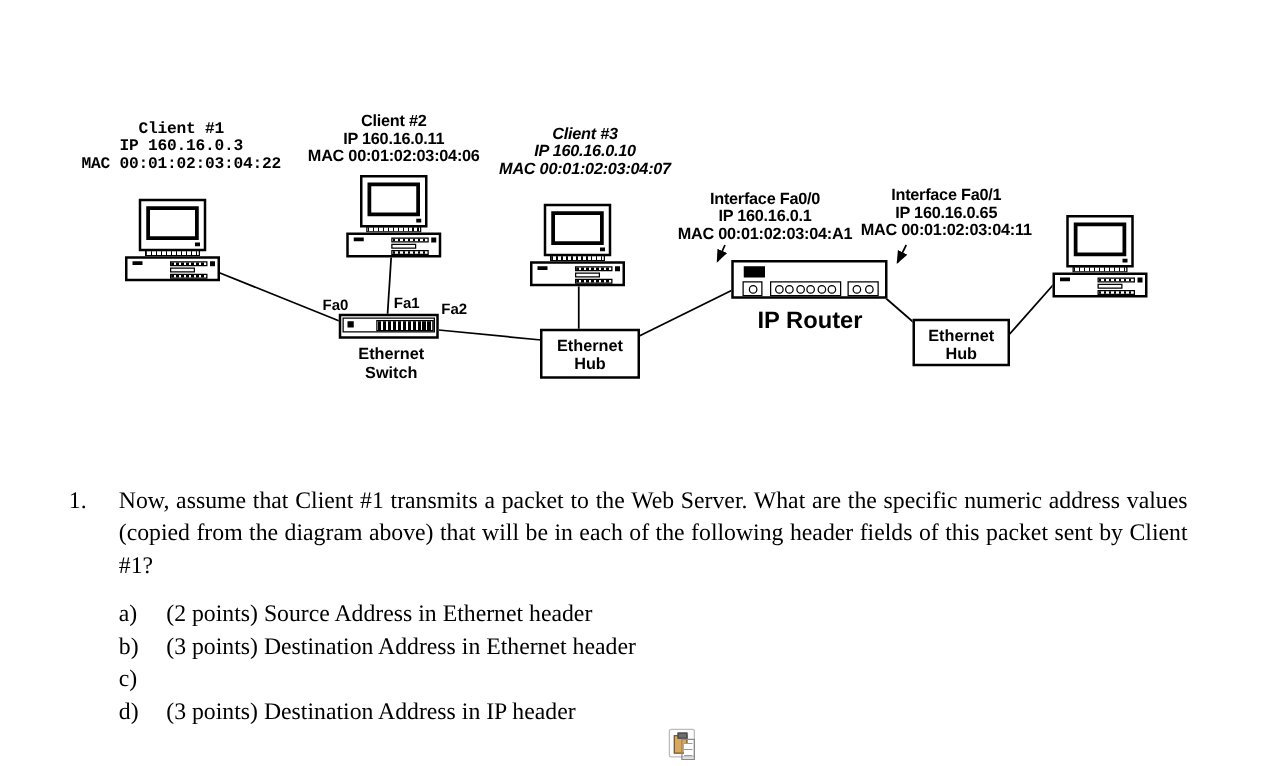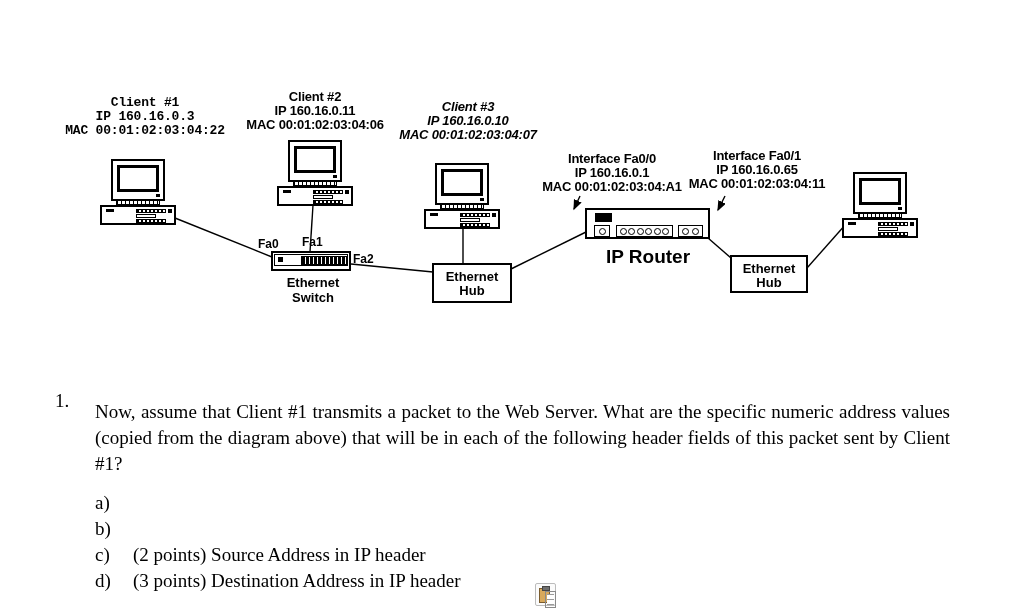--- a/index.html
+++ b/index.html
@@ -53,21 +53,21 @@
   .rp3{left:91px;width:25px;}
   .circ{width:5px;height:5px;border:1px solid #000;border-radius:50%;background:#fff;}
   .routercaption{position:absolute;left:648px;top:246px;transform:translateX(-50%);
                  font-weight:bold;font-size:19px;white-space:nowrap;}
 
   
   .question{position:absolute;left:55px;top:388px;width:895px;font-family:"Liberation Serif",serif;
             font-size:19px;color:#000;}
   .qrow{display:flex;}
   .qnum{width:40px;line-height:26px;flex:none;}
-  .qtext{flex:1;text-align:justify;line-height:26px;margin-top:11px;}
+  .qtext{flex:1;text-align:justify;line-height:26px;}
   .qitems{margin-top:13px;}
   .qitem{display:flex;line-height:26px;}
   .ilabel{width:38px;margin-left:40px;flex:none;}
 
   
   .clipbtn{position:absolute;left:535px;top:583px;width:19px;height:21px;border:1px solid #bcbcbc;
            border-radius:2px;background:#fbfbfb;box-sizing:content-box;}
   .clipboard-body{position:absolute;left:3px;top:4px;width:9px;height:13px;background:#d8a95c;border:1px solid #7a5c2e;}
   .clipboard-clip{position:absolute;left:6px;top:2px;width:6px;height:3px;background:#6e6e6e;border:1px solid #454545;}
   .clipboard-paper{position:absolute;left:9px;top:7px;width:7px;height:11px;background:#fff;border:1px solid #8a8a8a;
@@ -190,22 +190,22 @@
       </div>
     </div>
 
     <div class="switchbox">
       <div class="switch-face">
           <div class="switch-port0"></div>
           <div class="switch-ticks"></div>
         </div>
     </div>
     <div class="portlabel" style="left:258px;top:237px;">Fa0</div>
-    <div class="portlabel" style="left:302px;top:235px;text-align:center;">Fa1</div>
-    <div class="portlabel" style="left:353px;top:252px;">Fa2</div>
+    <div class="portlabel" style="left:315px;top:235px;text-align:center;">Fa1</div>
+    <div class="portlabel" style="left:353px;top:240px;">Fa2</div>
     <div class="switchcaption" style="top:275px;">
       <div>Ethernet</div>
       <div>Switch</div>
     </div>
 
     <div class="hub" style="left:432px;top:263px;width:80px;height:40px;">
       <div>Ethernet</div>
       <div>Hub</div>
     </div>
     <div class="hub" style="left:730px;top:255px;width:78px;height:38px;">
@@ -235,27 +235,28 @@
   </div>
 
   <div class="question">
     <div class="qrow">
       <div class="qnum">1.</div>
       <div class="qtext">Now, assume that Client #1 transmits a packet to the Web Server.  What are the specific numeric address values (copied from the diagram above) that will be in each of the following header fields of this packet sent by Client #1?</div>
     </div>
     <div class="qitems">
       <div class="qitem">
         <div class="ilabel">a)</div>
+        <div>(2 points) Source Address in Ethernet header</div>
       </div>
       <div class="qitem">
         <div class="ilabel">b)</div>
+        <div>(3 points) Destination Address in Ethernet header</div>
       </div>
       <div class="qitem">
         <div class="ilabel">c)</div>
-        <div>(2 points) Source Address in IP header</div>
       </div>
       <div class="qitem">
         <div class="ilabel">d)</div>
         <div>(3 points) Destination Address in IP header</div>
       </div>
     </div>
   </div>
 
   <div class="clipbtn">
     <div class="clipboard-body"></div>

